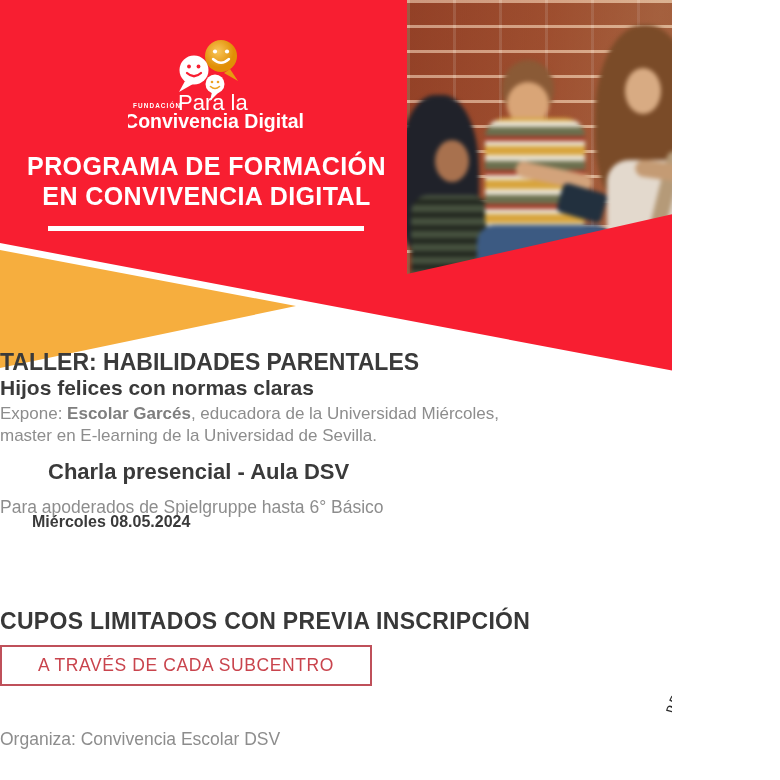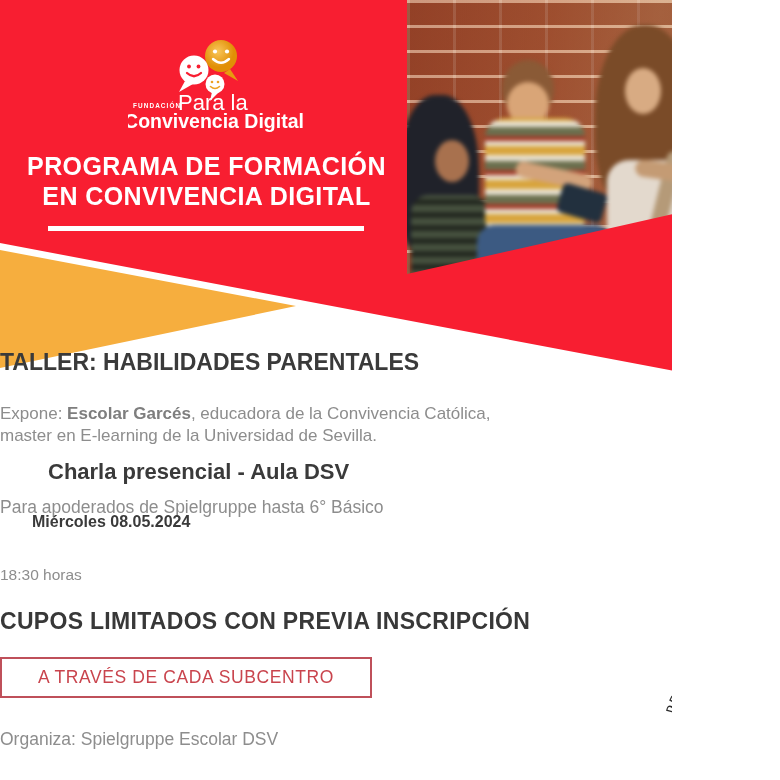--- a/index.html
+++ b/index.html
@@ -57,21 +57,21 @@
   .expone1{top:404px;font-size:17px;}
   .expone2{top:426px;font-size:17px;}
   .expone1 b{color:#7e7e7e;}
   .charla{top:459px;font-size:22px;padding-left:48px;}
   .apoderados{top:497px;font-size:17.5px;}
   .fecha{top:513px;font-size:16px;padding-left:32px;}
   .hora{top:566px;font-size:15.5px;}
   .cupos{top:608px;font-size:23px;letter-spacing:.3px;color:#383838;}
   .subcentro-wrap{top:645px;}
   .subcentro-box{display:inline-block;border:2px solid #bf505a;padding:8px 36px;
-    color:#c9444d;font-size:17.5px;letter-spacing:.6px;background:#ffffff;margin-top:12px;}
+    color:#c9444d;font-size:17.5px;letter-spacing:.6px;background:#ffffff;}
   .organiza{top:729px;font-size:17.5px;}
   
   .seal{position:absolute;left:660px;top:650px;z-index:3;}
 </style>
 </head>
 <body>
 
 <div class="page">
 
   <div class="photo">
@@ -138,31 +138,31 @@
     <text x="50" y="80" font-size="22" fill="#ffffff">Para la</text>
     <text x="86" y="98" font-size="19.5" font-weight="bold" fill="#ffffff" text-anchor="middle">Convivencia Digital</text>
   </svg>
 
   <div class="banner">
     <div>PROGRAMA DE FORMACIÓN</div>
     <div>EN CONVIVENCIA DIGITAL</div>
   </div>
 
   <div class="line taller t-dark">TALLER: HABILIDADES PARENTALES</div>
-  <div class="line expone1 t-gray"><span>Expone: </span><b>Escolar Garcés</b><span>, educadora de la Convivencia Católica,</span></div>
+  <div class="line hijos t-dark">Hijos felices con normas claras</div>
+  <div class="line expone1 t-gray"><span>Expone: </span><b>Escolar Garcés</b><span>, educadora de la Universidad Miércoles,</span></div>
   <div class="line expone2 t-gray">master en E-learning de la Universidad de Sevilla.</div>
   <div class="line charla t-dark">Charla presencial - Aula DSV</div>
   <div class="line apoderados t-gray">Para apoderados de Spielgruppe hasta 6° Básico</div>
   <div class="line fecha t-dark">Miércoles 08.05.2024</div>
-  <div class="line hora t-gray">18:30 horas</div>
   <div class="line cupos t-dark">CUPOS LIMITADOS CON PREVIA INSCRIPCIÓN</div>
   <div class="line subcentro-wrap">
     <span class="subcentro-box">A TRAVÉS DE CADA SUBCENTRO</span>
   </div>
-  <div class="line organiza t-gray">Organiza: Spielgruppe Escolar DSV</div>
+  <div class="line organiza t-gray">Organiza: Convivencia Escolar DSV</div>
 
   <svg class="seal" width="118" height="118" viewBox="0 0 118 118">
     <defs>
       <path id="arcTop" d="M 12,71 A 47,47 0 1 1 106,71"></path>
       <path id="arcBottom" d="M 18,75 A 42,42 0 0 0 100,75"></path>
     </defs>
     <text font-size="10" font-weight="bold" letter-spacing="2.2" fill="#2d2d2d">
       <textPath href="#arcTop" startOffset="50%" text-anchor="middle">DEUTSCHE SCHULE</textPath>
     </text>
     <text font-size="10" font-weight="bold" letter-spacing="2.4" fill="#2d2d2d">

